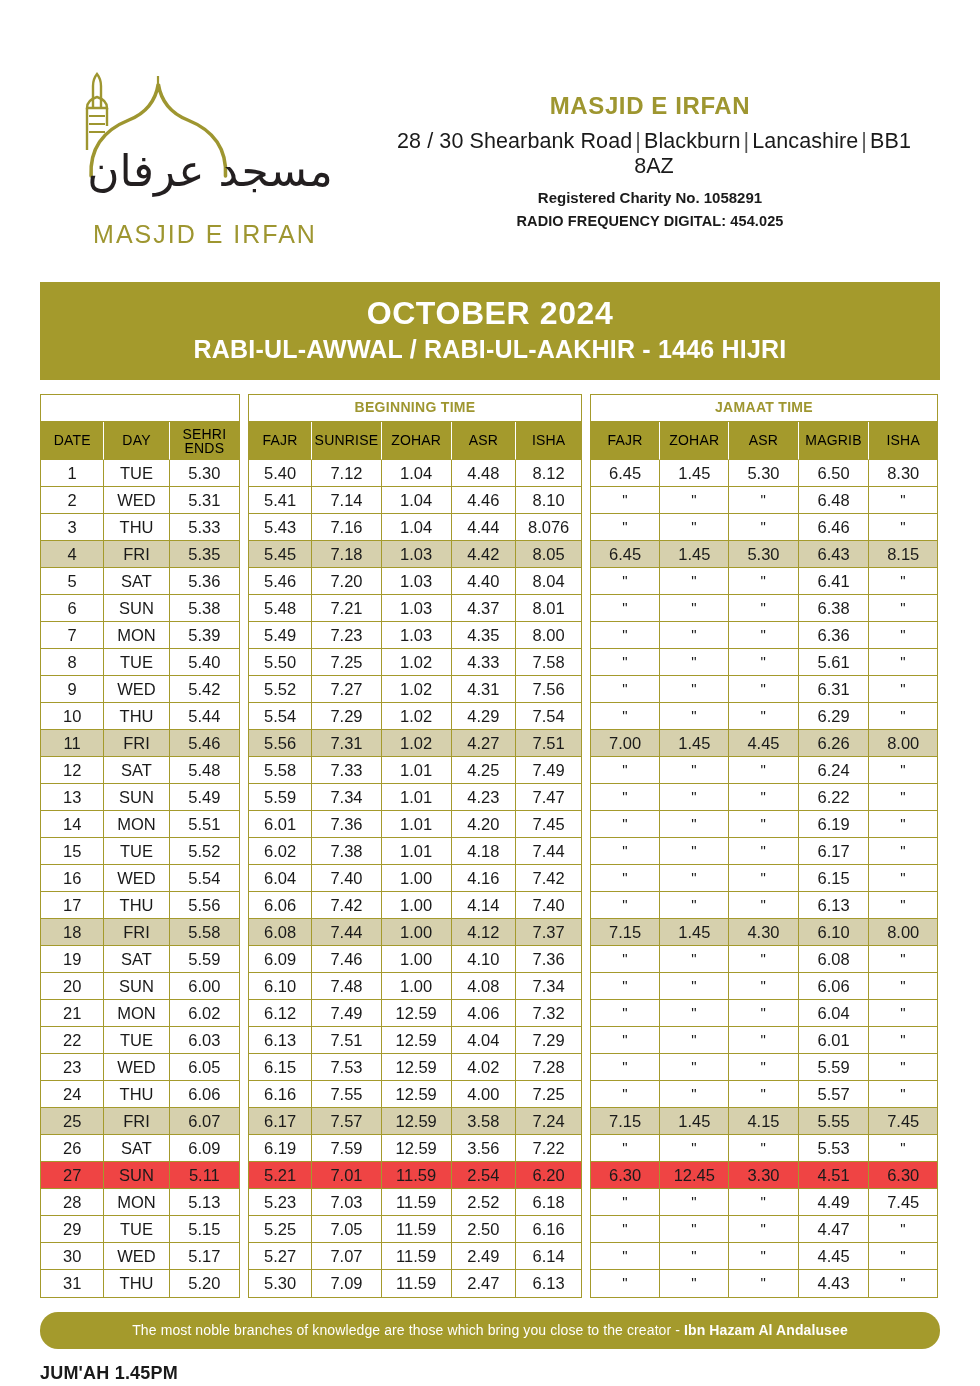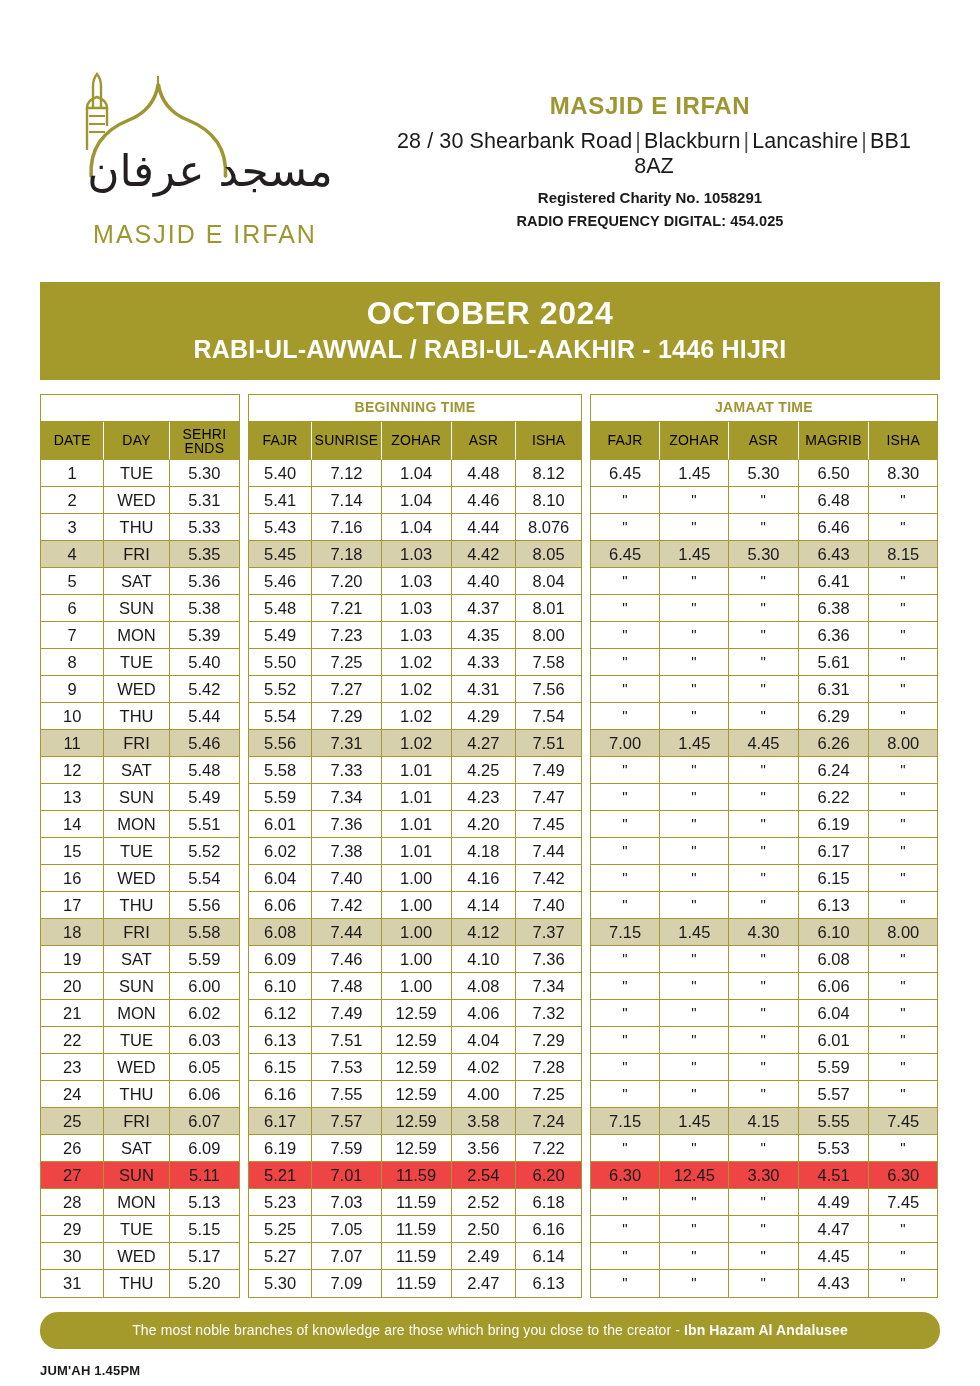--- a/index.html
+++ b/index.html
@@ -233,21 +233,21 @@
     color: #1a1a1a;
     letter-spacing: 0.1px;
   }
   .footer-note {
     color: #9e9630;
     font-style: italic;
     font-weight: bold;
   }
   .footer-note sup { font-size: 10px; }
   .footer-right {
-    font-size: 13px;
+    font-size: 18px;
     font-weight: bold;
     color: #1a1a1a;
     letter-spacing: 0.2px;
     padding-right: 30px;
   }
 </style>
 </head>
 <body>
 
 <div class="page">

